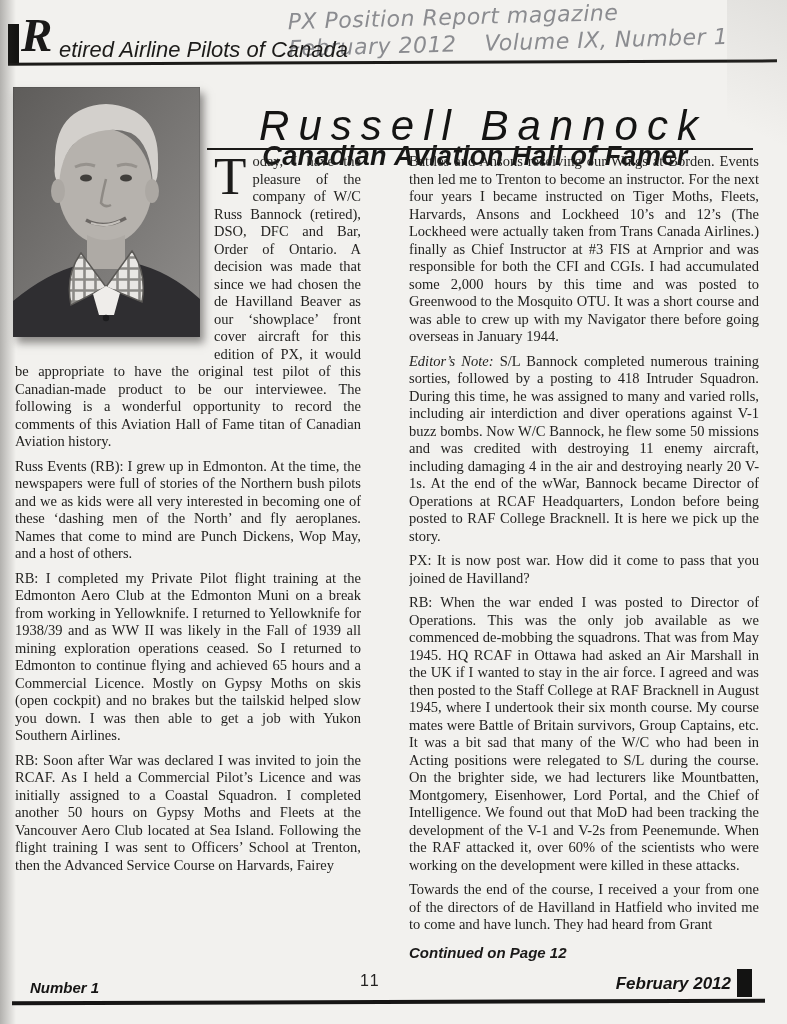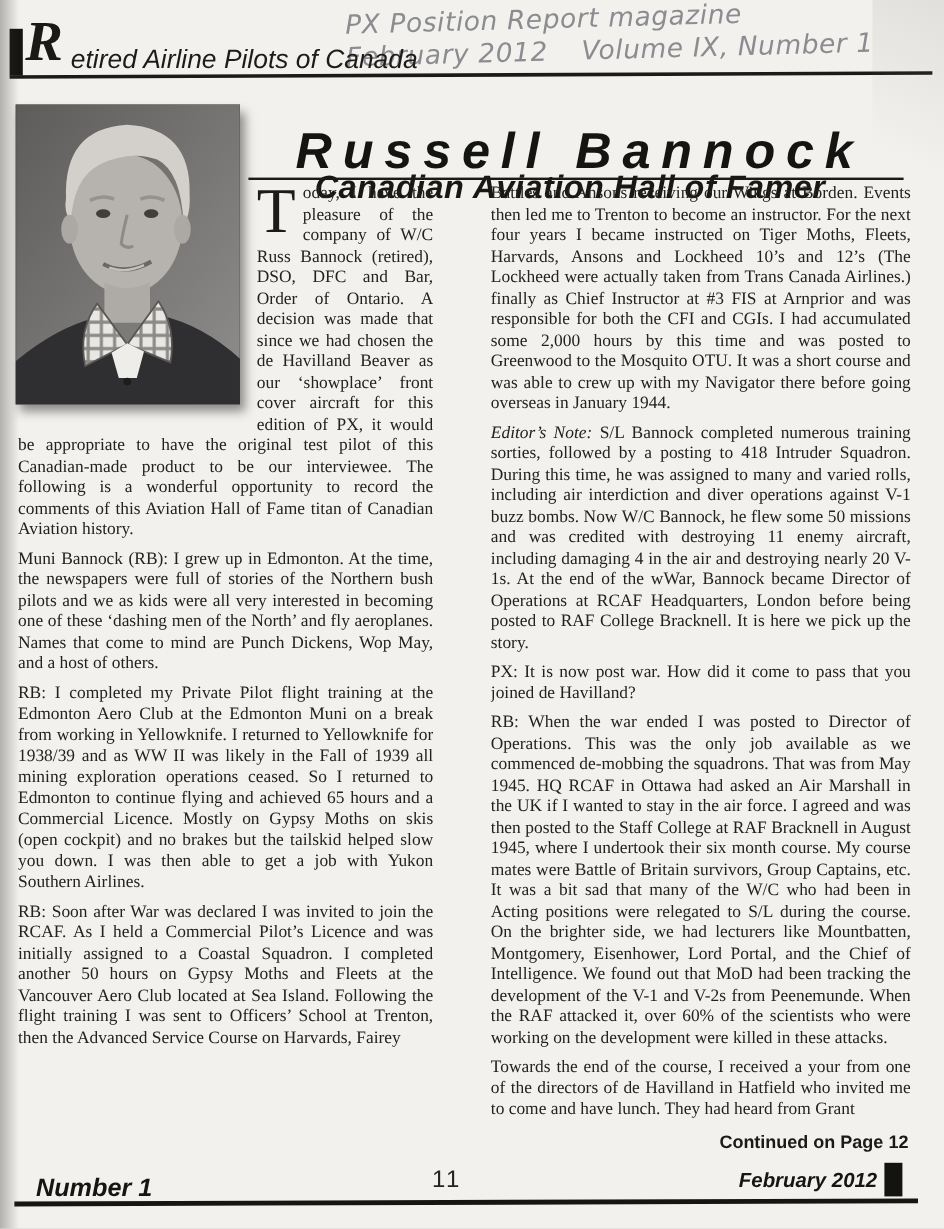--- a/index.html
+++ b/index.html
@@ -21,49 +21,49 @@
   
   .logo-bar{position:absolute;left:8px;top:24px;width:11px;height:39px;background:#141412;}
   .logo-r{position:absolute;left:21px;top:10px;font-family:"Liberation Serif",serif;
     font-style:italic;font-weight:bold;font-size:47px;line-height:50px;color:#1a1918;}
   .logo-text{position:absolute;left:59px;top:37px;font-family:"Liberation Sans",sans-serif;
     font-style:italic;font-size:22px;color:#1d1c1a;}
   .masthead-rule{position:absolute;left:8px;top:61px;width:769px;height:3px;background:#1b1a18;transform:rotate(-.25deg);}
 
   
   .title{position:absolute;left:196px;top:74px;width:574px;text-align:center;
-    font-family:"Liberation Sans",sans-serif;font-weight:bold;font-style:italic;
+    font-family:"Liberation Sans",sans-serif;font-weight:normal;font-style:italic;
     font-size:42px;letter-spacing:9px;color:#141413;white-space:nowrap;}
   .subtitle{position:absolute;left:188px;top:119px;width:574px;text-align:center;
     font-family:"Liberation Sans",sans-serif;font-weight:bold;font-style:italic;
     font-size:27px;letter-spacing:.4px;color:#171716;}
   .title-rule{position:absolute;left:207px;top:148px;width:546px;height:2px;background:#1b1a18;}
 
   
   .photo{position:absolute;left:13px;top:87px;width:187px;height:250px;
     box-shadow:4px 6px 8px rgba(40,38,35,.5);background:#777;}
   .photo svg{display:block;}
 
   
   .col{position:absolute;top:153px;font-size:14.5px;line-height:17.5px;text-align:justify;color:#232220;}
   .col-left{left:15px;width:346px;height:838px;overflow:hidden;}
   .col-right{left:409px;width:350px;height:838px;overflow:hidden;}
   .photo-spacer{float:left;width:199px;height:193px;}
   p.para,p.intro{margin:0 0 7px 0;}
   .pfx{font-weight:normal;}
   .pfx.ital{font-style:italic;}
   .dropcap{float:left;font-size:53px;line-height:41px;padding:3px 6px 0 0;color:#1c1b1a;}
-  .continued{margin:10px 2px 0 0;text-align:right;font-family:"Liberation Sans",sans-serif;
-    font-weight:bold;font-size:15px;color:#1b1a19;}
+  .continued{margin:10px 2px 0 0;text-align:left;font-family:"Liberation Sans",sans-serif;
+    font-weight:bold;font-style:italic;font-size:15px;color:#1b1a19;}
 
   
   .f-left{position:absolute;left:30px;top:979px;font-family:"Liberation Sans",sans-serif;
-    font-weight:bold;font-style:italic;font-size:21px;color:#161514;}
+    font-weight:bold;font-style:italic;font-size:15px;color:#161514;}
   .f-page{position:absolute;left:360px;top:972px;font-family:"Liberation Sans",sans-serif;
-    font-size:20px;letter-spacing:2px;color:#242322;}
+    font-size:16px;letter-spacing:2px;color:#242322;}
   .f-right{position:absolute;right:56px;top:974px;font-family:"Liberation Sans",sans-serif;
     font-weight:bold;font-style:italic;font-size:17px;color:#161514;}
   .f-block{position:absolute;left:737px;top:969px;width:15px;height:28px;background:#131312;}
   .footer-rule{position:absolute;left:12px;top:1000px;width:753px;height:4px;background:#161514;transform:rotate(-.2deg);}
 </style>
 </head>
 <body>
 
 <div class="page">
 
@@ -112,21 +112,21 @@
   </div>
 
   <h1 class="title">Russell Bannock</h1>
   <h2 class="subtitle">Canadian Aviation Hall of Famer</h2>
   <div class="title-rule"></div>
 
   <div class="col col-left">
     <div class="photo-spacer"></div>
     <p class="intro"><span class="dropcap">T</span><span>oday, I have the pleasure of the company of W/C Russ Bannock (retired), DSO, DFC and Bar, Order of Ontario. A decision was made that since we had chosen the de Havilland Beaver as our ‘showplace’ front cover aircraft for this edition of PX, it would be appropriate to have the original test pilot of this Canadian-made product to be our interviewee. The following is a wonderful opportunity to record the comments of this Aviation Hall of Fame titan of Canadian Aviation history.</span></p>
     <div>
-        <p class="para"><b class="pfx">Muni Bannock (RB):</b> I grew up in Edmonton. At the time, the newspapers were full of stories of the Northern bush pilots and we as kids were all very interested in becoming one of these ‘dashing men of the North’ and fly aeroplanes. Names that come to mind are Punch Dickens, Wop May, and a host of others.</p>
+        <p class="para"><b class="pfx">Russ Events (RB):</b> I grew up in Edmonton. At the time, the newspapers were full of stories of the Northern bush pilots and we as kids were all very interested in becoming one of these ‘dashing men of the North’ and fly aeroplanes. Names that come to mind are Punch Dickens, Wop May, and a host of others.</p>
         <p class="para"><b class="pfx">RB:</b> I completed my Private Pilot flight training at the Edmonton Aero Club at the Edmonton Muni on a break from working in Yellowknife.  I returned to Yellowknife for 1938/39 and as WW II was likely in the Fall of 1939 all mining exploration operations ceased. So I returned to Edmonton to continue flying and achieved 65 hours and a Commercial Licence.  Mostly on Gypsy Moths on skis (open cockpit) and no brakes but the tailskid helped slow you down. I was then able to get a job with Yukon Southern Airlines.</p>
         <p class="para"><b class="pfx">RB:</b> Soon after War was declared I was invited to join the RCAF. As I held a Commercial Pilot’s Licence and was initially assigned to a Coastal Squadron.  I completed another 50 hours on Gypsy Moths and Fleets at the Vancouver Aero Club located at Sea Island.  Following the flight training I was sent to Officers’ School at Trenton, then the Advanced Service Course on Harvards, Fairey</p>
       </div>
   </div>
 
   <div class="col col-right">
     <div>
         <p class="para">Battles and Ansons receiving our Wings at Borden. Events then led me to Trenton to become an instructor. For the next four years I became instructed on Tiger Moths, Fleets, Harvards, Ansons and Lockheed 10’s and 12’s (The Lockheed were actually taken from Trans Canada Airlines.) finally as Chief Instructor at #3 FIS at Arnprior and was responsible for both the CFI and CGIs. I had accumulated some 2,000 hours by this time and was posted to Greenwood to the Mosquito OTU. It was a short course and was able to crew up with my Navigator there before going overseas in January 1944.</p>
         <p class="para"><b class="pfx ital">Editor’s Note:</b> S/L Bannock completed numerous training sorties, followed by a posting to 418 Intruder Squadron. During this time, he was assigned to many and varied rolls, including air interdiction and diver operations against V-1 buzz bombs. Now W/C Bannock, he flew some 50 missions and was credited with destroying 11 enemy aircraft, including damaging 4 in the air and destroying nearly 20 V-1s. At the end of the wWar, Bannock became Director of Operations at RCAF Headquarters, London before being posted to RAF College Bracknell. It is here we pick up the story.</p>
         <p class="para"><b class="pfx">PX:</b> It is now post war. How did it come to pass that you joined de Havilland?</p>

